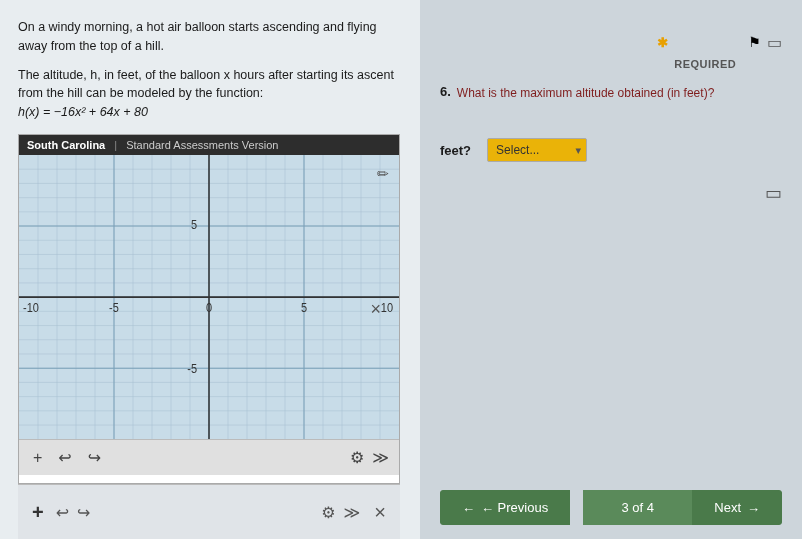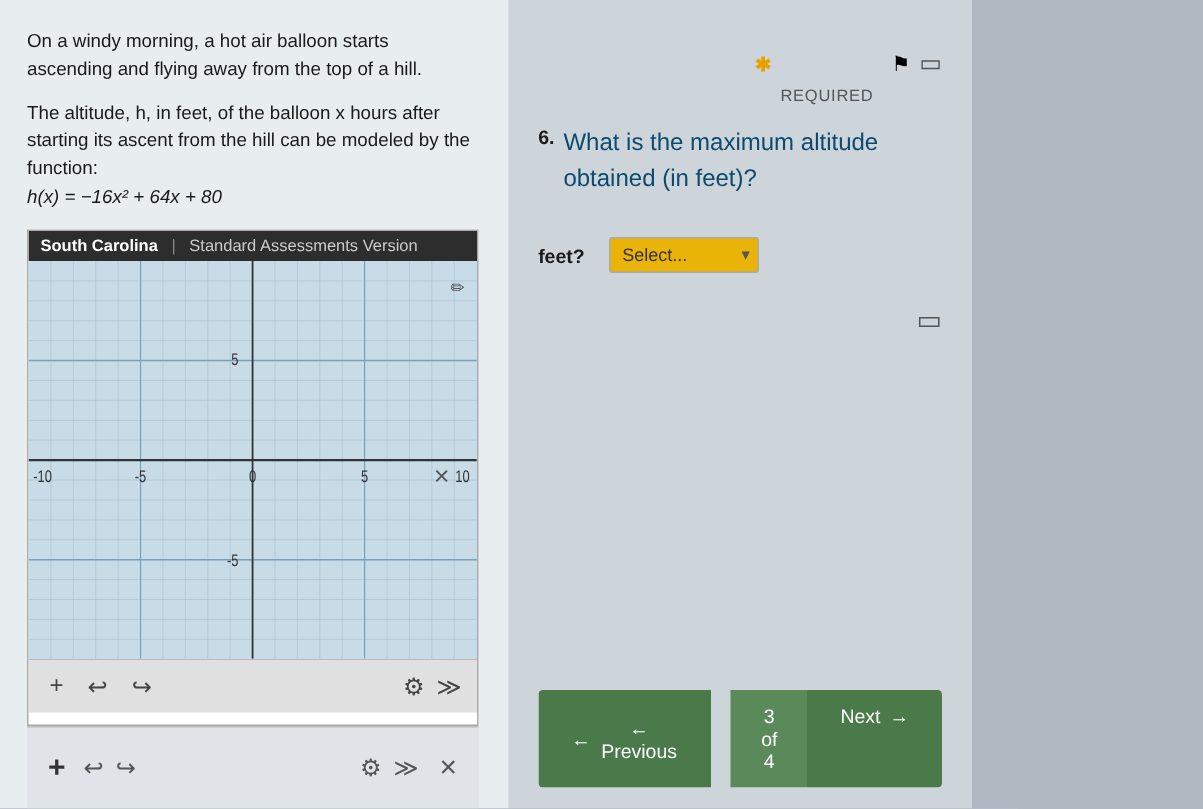--- a/index.html
+++ b/index.html
@@ -7,21 +7,21 @@
       width: 802px;
       height: 539px;
       background: #b0b8c1;
       font-family: Arial, sans-serif;
       overflow: hidden;
       position: relative;
     }
 
     .main-container {
       display: flex;
-      width: 648px;
+      width: 802px;
       height: 539px;
       background: #b8c2cc;
     }
 
     
     .left-panel {
       width: 420px;
       height: 539px;
       background: #e8edf0;
       padding: 18px 20px 0 18px;
@@ -145,38 +145,38 @@
 
     .required-star {
       color: #e8a000;
       font-size: 13px;
       font-weight: bold;
     }
 
     .required-text {
       font-size: 11px;
       color: #555;
-      font-weight: normal;
+      font-weight: bold;
       text-transform: uppercase;
       letter-spacing: 0.5px;
       margin-top: 44px;
     }
 
     .question-number {
       font-size: 13px;
       font-weight: bold;
       color: #1a1a1a;
       margin-bottom: 4px;
     }
 
     .question-text {
-      font-size: 16px;
-      color: #0c4a6e;
+      font-size: 12px;
+      color: #7f1d1d;
       line-height: 1.5;
-      margin-bottom: 18px;
+      margin-bottom: 28px;
     }
 
     .answer-row {
       display: flex;
       align-items: center;
       gap: 16px;
       margin-bottom: 20px;
     }
 
     .answer-label {

